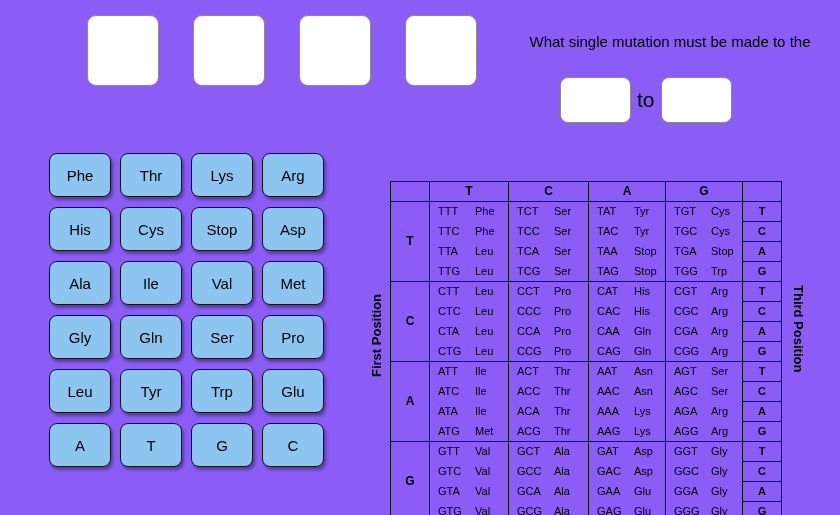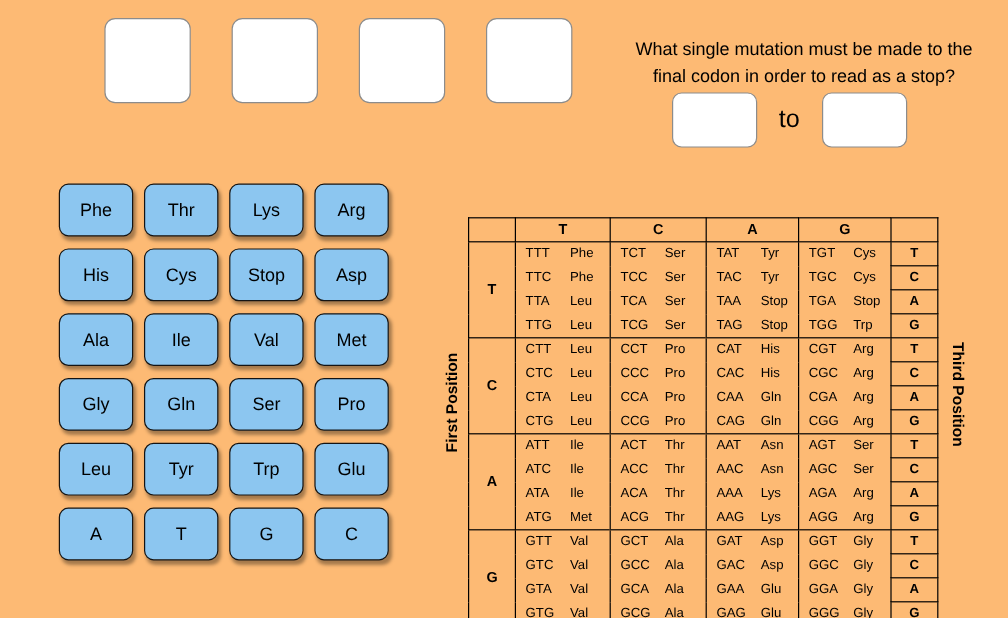--- a/index.html
+++ b/index.html
@@ -1,26 +1,26 @@
 <!DOCTYPE html>
 <html><head>
 <meta charset="utf-8">
 <style>
   html,body{margin:0;padding:0;background:#fff;}
-  .stage{position:relative;width:840px;height:515px;background:#fdba74;
+  .stage{position:relative;width:840px;height:515px;background:#8b5cf6;
          font-family:"Liberation Sans",sans-serif;color:#000;overflow:hidden;}
 
   
   .dropzone-row{position:absolute;left:87px;top:15px;display:flex;gap:34px;}
   .dropzone{width:70px;height:69px;border:1px solid #8c8c8c;border-radius:9px;background:#fff;}
 
   
   .question{position:absolute;left:505px;top:31px;width:330px;text-align:center;
             font-size:15px;line-height:22px;}
-  .mutation-row{position:absolute;left:560px;top:77px;display:flex;align-items:center;gap:16px;}
+  .mutation-row{position:absolute;left:560px;top:77px;display:flex;align-items:center;gap:4px;}
   .ansbox{width:69px;height:44px;border:1px solid #8c8c8c;border-radius:8px;background:#fff;}
   .to-label{font-size:21px;padding:0 2px;}
 
   
   .tiles{position:absolute;left:49px;top:153px;display:grid;
          grid-template-columns:repeat(4,62px);grid-auto-rows:44px;
          column-gap:9px;row-gap:10px;}
   .tile{box-sizing:border-box;border:1.5px solid #141414;border-radius:8px;
         display:flex;align-items:center;justify-content:center;font-size:15px;
         box-shadow:2px 3px 3px rgba(0,0,0,0.35);cursor:pointer;}
@@ -51,21 +51,20 @@
 
   <div class="dropzone-row" id="dropzones">
       <div class="dropzone" style="border-color: rgb(140, 140, 140);"></div>
       <div class="dropzone" style="border-color: rgb(140, 140, 140);"></div>
       <div class="dropzone" style="border-color: rgb(140, 140, 140);"></div>
       <div class="dropzone" style="border-color: rgb(140, 140, 140);"></div>
     </div>
 
   <div class="question">
     <div>What single mutation must be made to the</div>
-    <div>final codon in order to read as a stop?</div>
   </div>
 
   <div class="mutation-row">
     <div class="ansbox"></div>
     <span class="to-label">to</span>
     <div class="ansbox"></div>
   </div>
 
   <div class="tiles" id="tiles">
       <div class="tile" style="background: rgb(140, 198, 240); border-color: rgb(20, 20, 20);">Phe</div>

